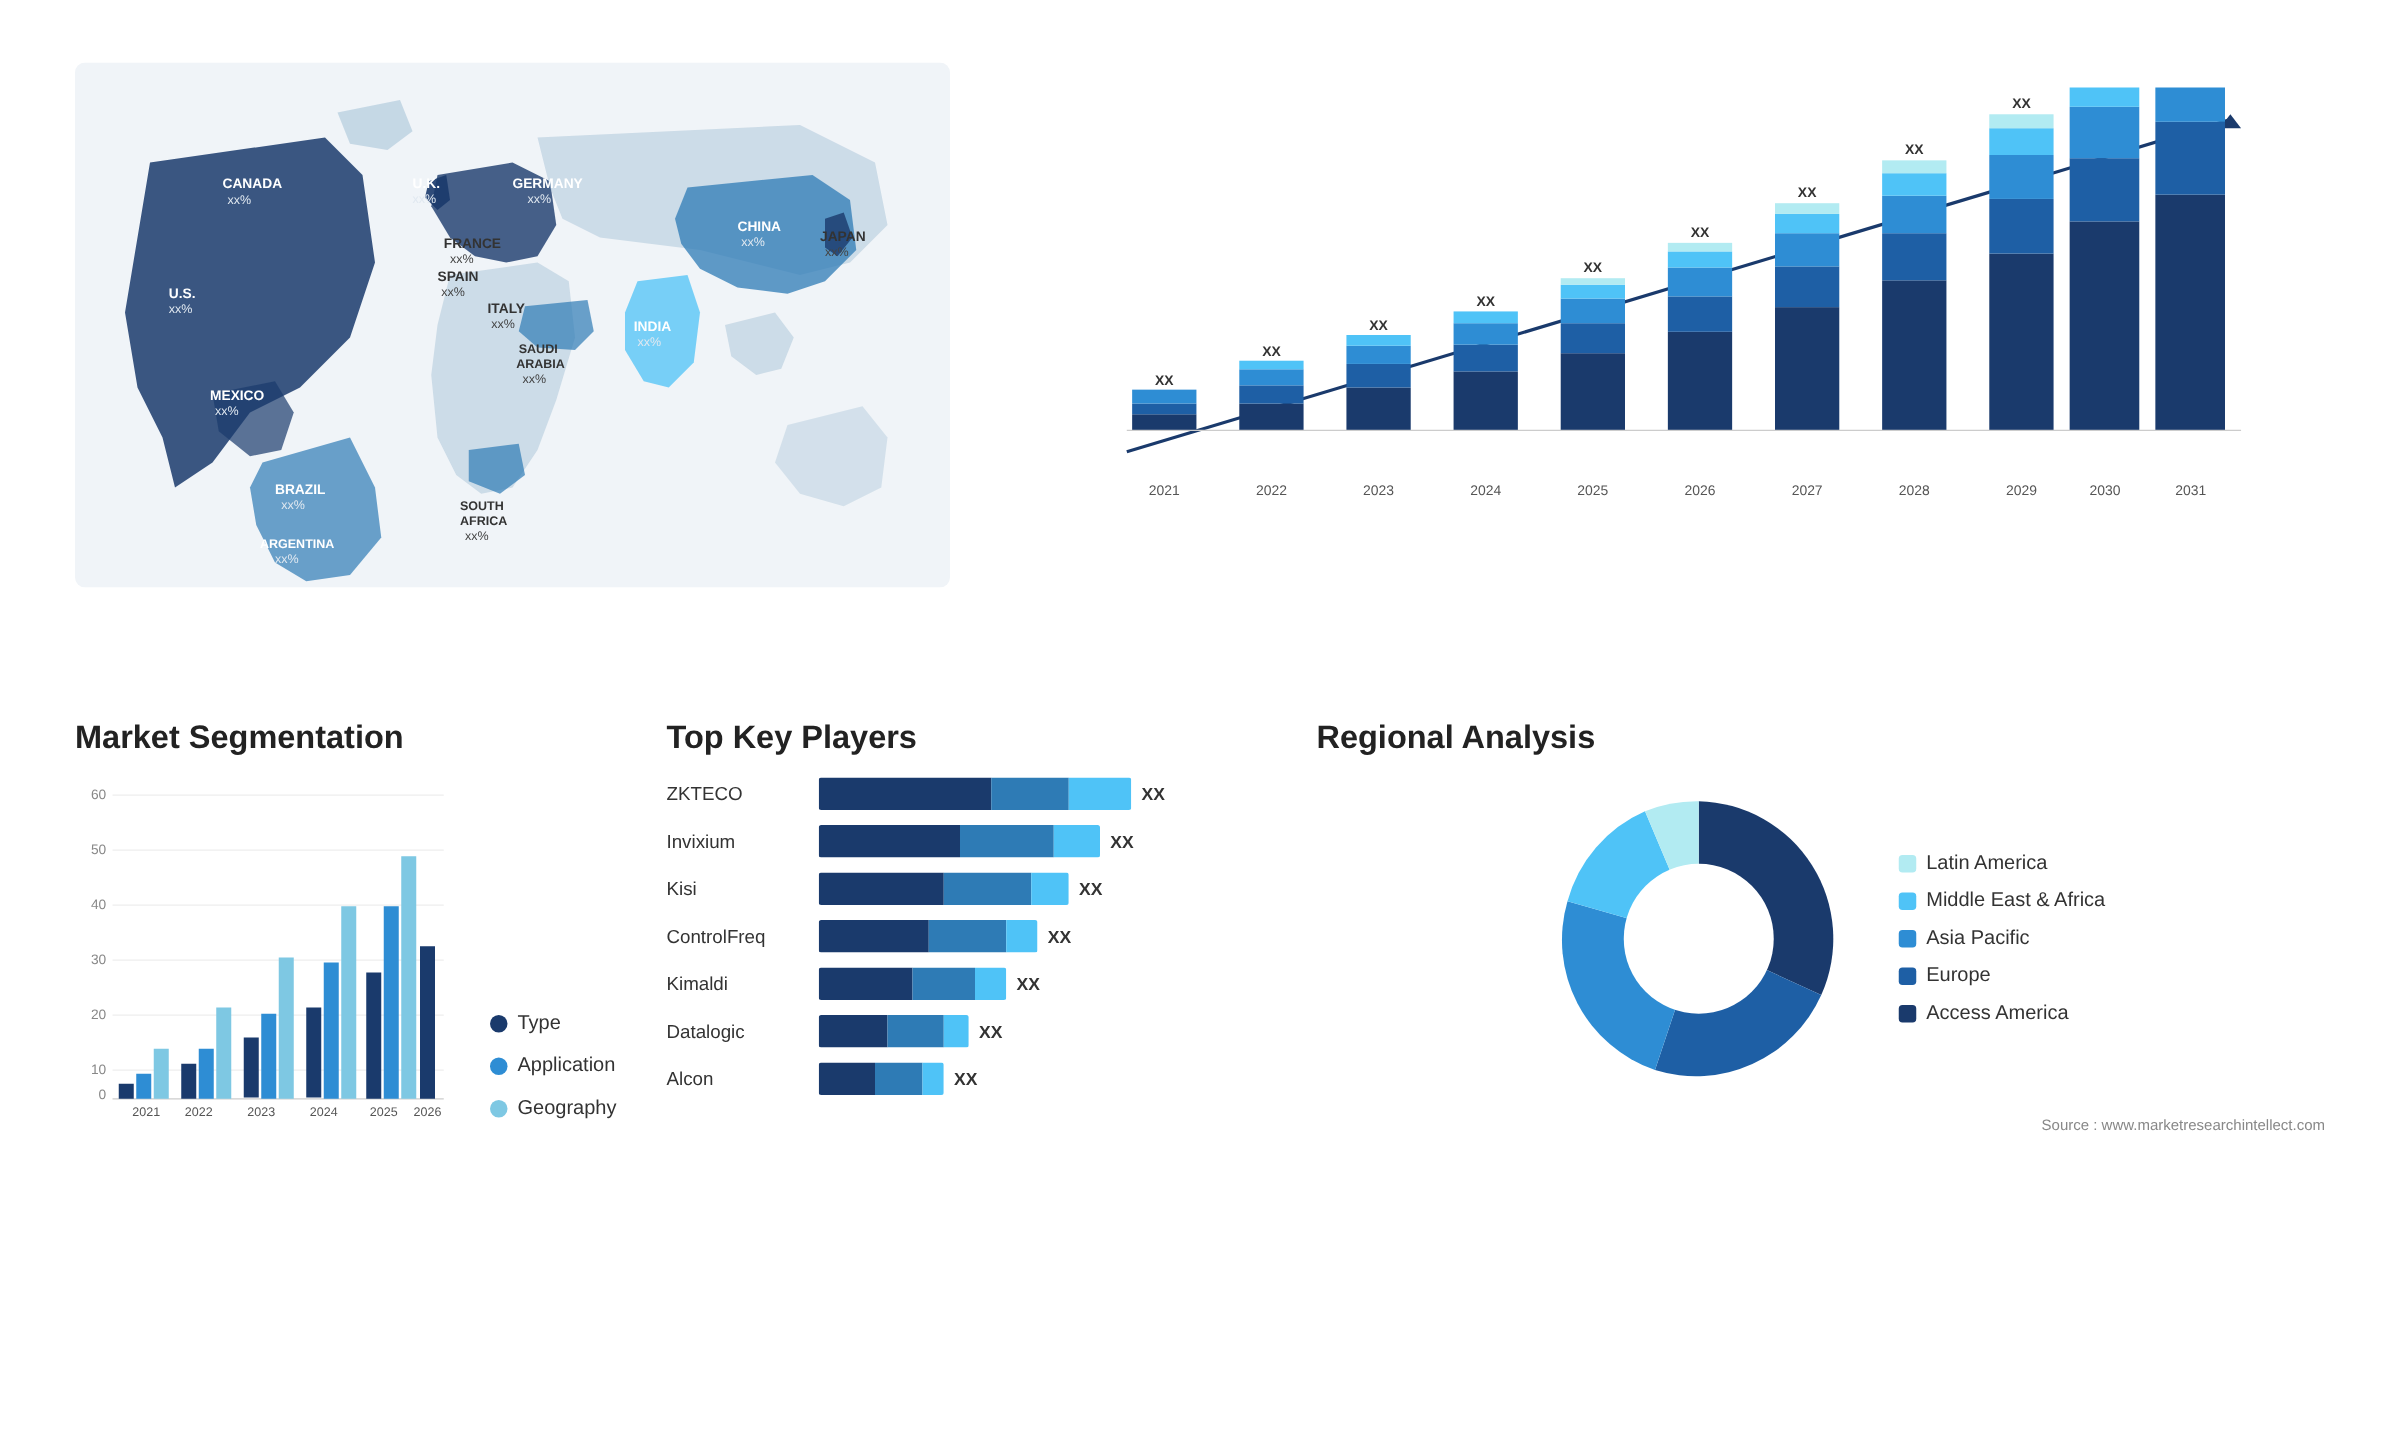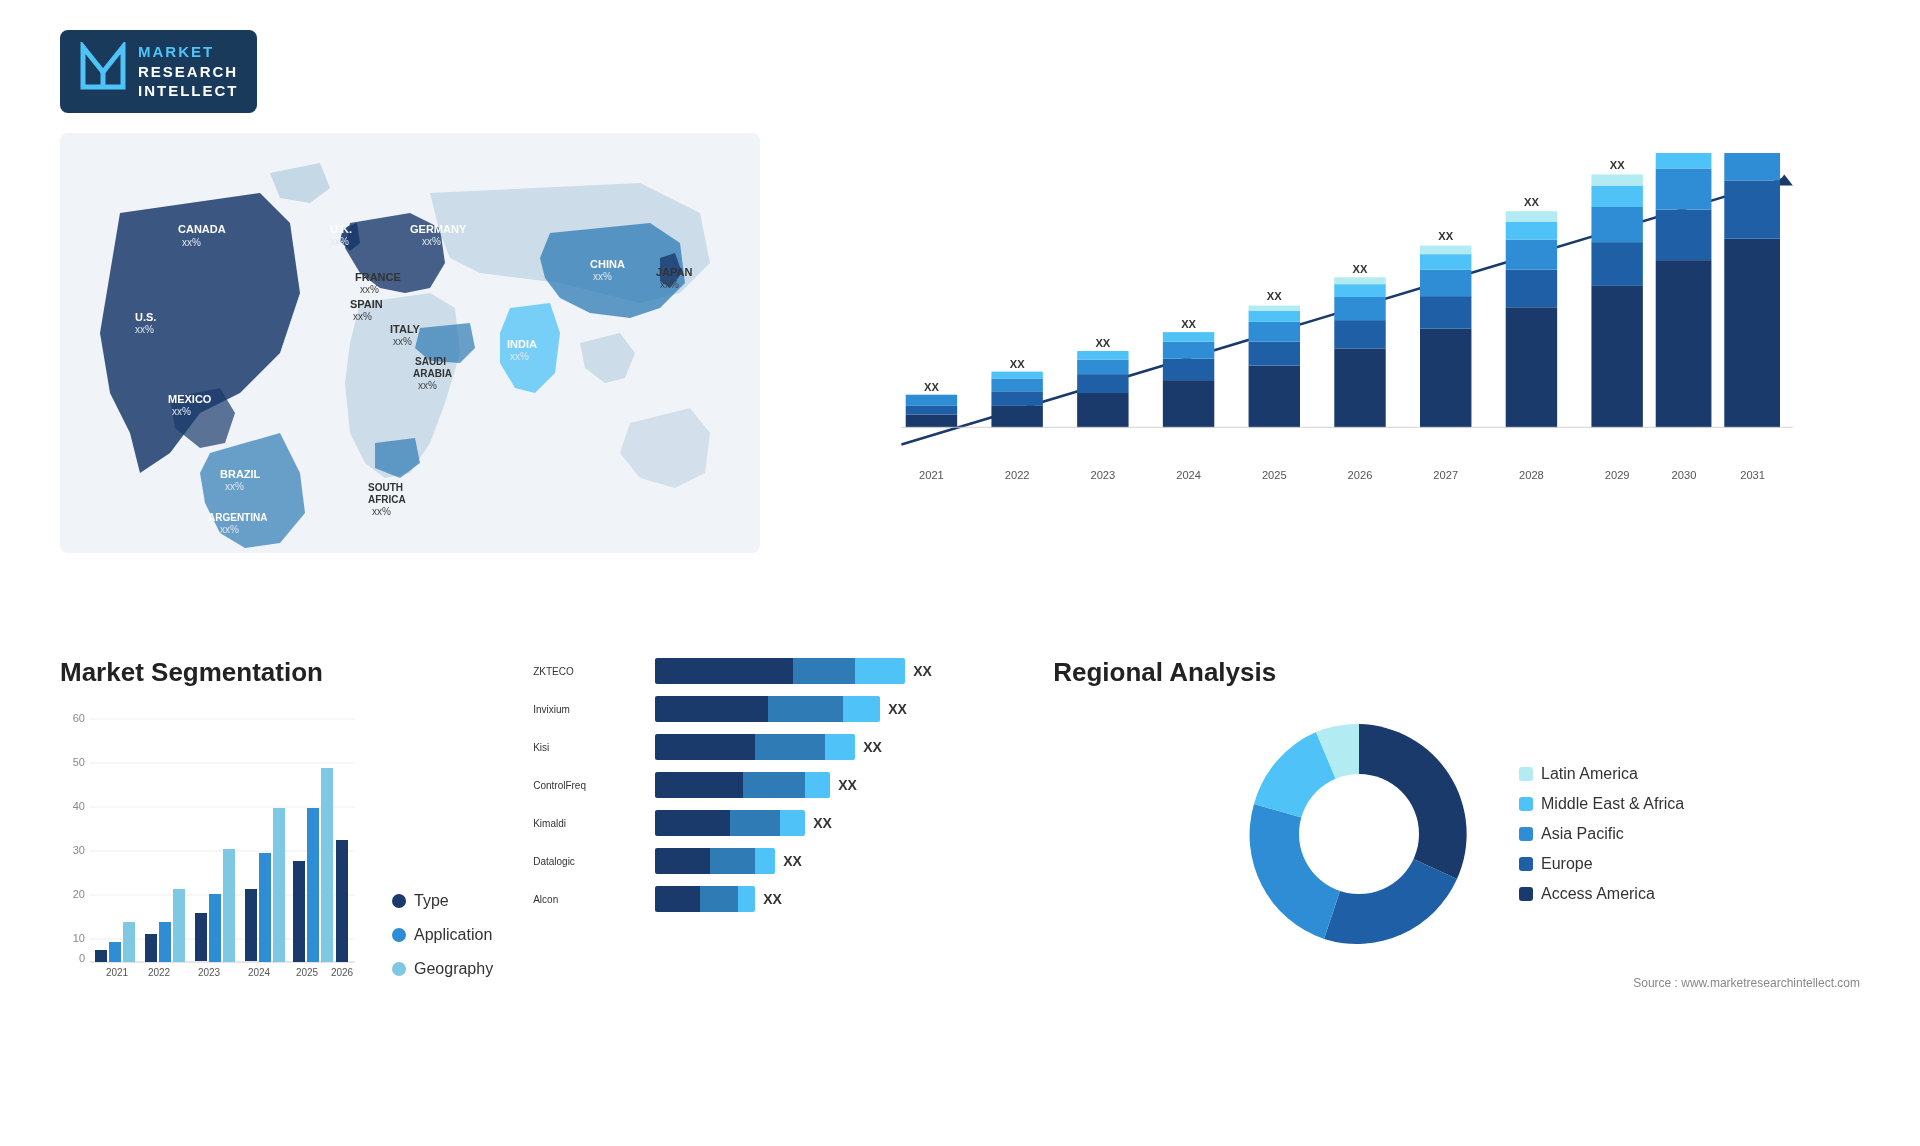--- a/index.html
+++ b/index.html
@@ -133,21 +133,21 @@
       display: flex;
       flex-direction: column;
       gap: 10px;
     }
     .player-row {
       display: flex;
       align-items: center;
       gap: 12px;
     }
     .player-name {
-      font-size: 10px;
+      font-size: 15px;
       color: #333;
       width: 110px;
       flex-shrink: 0;
     }
     .player-bar-wrap {
       flex: 1;
       height: 28px;
       display: flex;
       align-items: center;
     }
@@ -204,35 +204,20 @@
       text-align: right;
       margin-top: 12px;
     }
   </style>
 </head>
 <body>
 
 <div class="page-container">
 
   <div class="header">
-    <div class="logo-area">
-      <div class="logo-box">
-        <div class="logo-m">
-          <svg width="50" height="50" viewBox="0 0 50 50">
-            <polygon points="5,45 5,5 25,30 45,5 45,45" fill="none" stroke="#4fc3f7" stroke-width="5"></polygon>
-            <line x1="25" y1="30" x2="25" y2="45" stroke="#4fc3f7" stroke-width="5"></line>
-          </svg>
-        </div>
-        <div class="logo-text">
-          <div style="color:#4fc3f7;font-size:15px;font-weight:900;letter-spacing:2px;">MARKET</div>
-          <div style="font-size:15px;font-weight:900;letter-spacing:2px;">RESEARCH</div>
-          <div style="font-size:15px;font-weight:900;letter-spacing:2px;">INTELLECT</div>
-        </div>
-      </div>
-    </div>
   </div>
 
   <div class="top-section">
 
     <div class="map-container">
       <svg viewBox="0 0 700 420" width="700" height="420">
 
         <rect width="700" height="420" fill="#f0f4f8" rx="8"></rect>
 
         <path d="M60,80 L200,60 L230,90 L240,160 L220,220 L180,260 L140,280 L110,320 L80,340 L70,300 L50,260 L40,200 L50,140 Z" fill="#1a3a6c" opacity="0.85"></path>
@@ -473,20 +458,21 @@
           </div>
           <div class="legend-item">
             <div class="legend-dot" style="background:#7ec8e3;"></div>
             <span>Geography</span>
           </div>
         </div>
       </div>
     </div>
 
     <div class="players-container">
+      <h2 class="section-title">Top Key Players</h2>
       <div class="players-list" id="players-list">
       <div class="player-row">
             <div class="player-name">ZKTECO</div>
             <div class="player-bar-wrap">
               <div class="player-bar" style="width: 250px; height: 26px;">
                 <div style="flex: 55 1 0%; background: rgb(26, 58, 108);"></div>
                 <div style="flex: 25 1 0%; background: rgb(46, 123, 181);"></div>
                 <div style="flex: 20 1 0%; background: rgb(79, 195, 247);"></div>
               </div>
               <span class="player-xx">XX</span>

